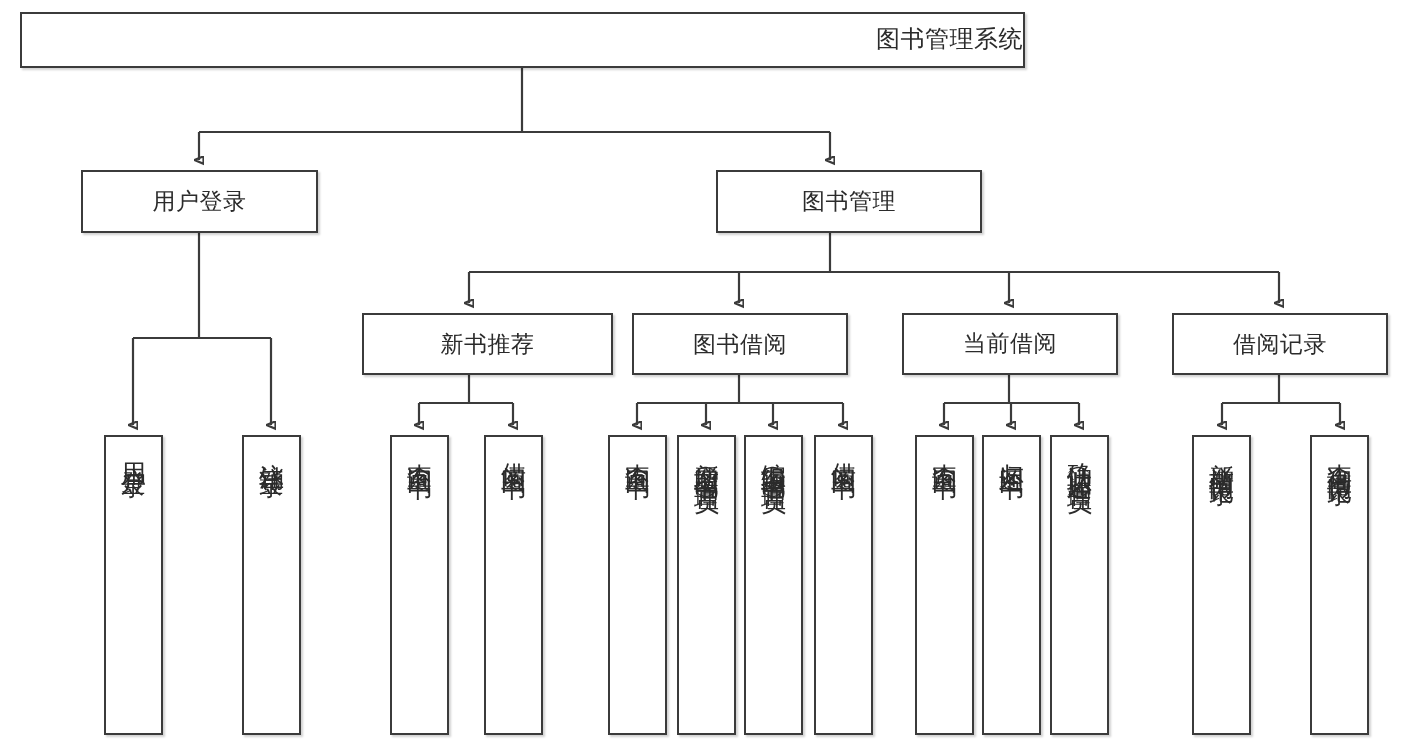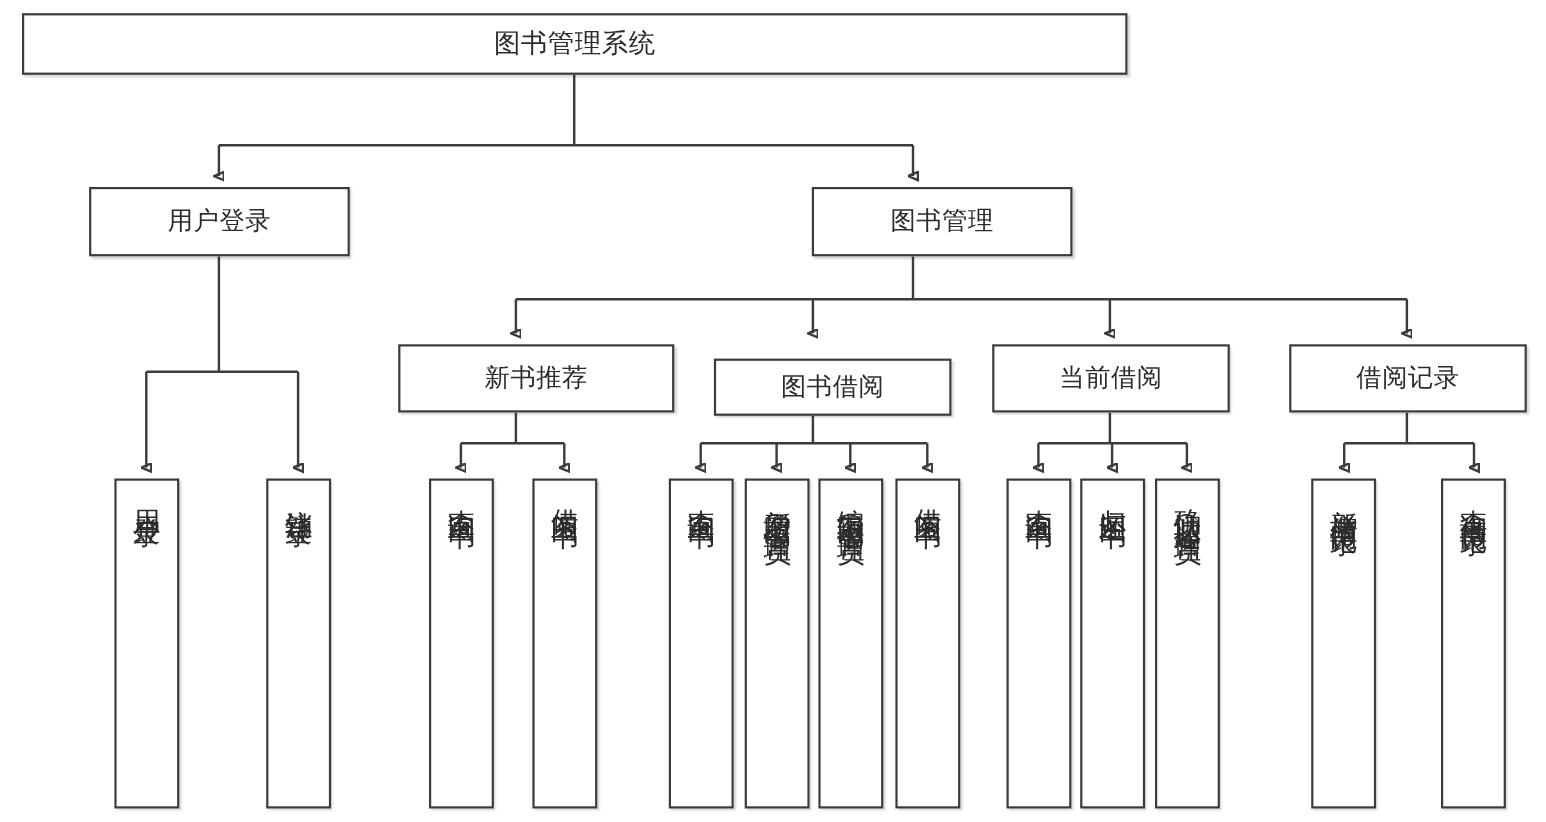--- a/index.html
+++ b/index.html
@@ -120,35 +120,35 @@
     <line x1="944" y1="403" x2="944" y2="425" marker-end="url(#arrow)"></line>
     <line x1="1011" y1="403" x2="1011" y2="425" marker-end="url(#arrow)"></line>
     <line x1="1079" y1="403" x2="1079" y2="425" marker-end="url(#arrow)"></line>
 
     <line x1="1279" y1="375" x2="1279" y2="403"></line>
     <line x1="1222" y1="403" x2="1340" y2="403"></line>
     <line x1="1222" y1="403" x2="1222" y2="425" marker-end="url(#arrow)"></line>
     <line x1="1340" y1="403" x2="1340" y2="425" marker-end="url(#arrow)"></line>
   </svg>
 
-  <div class="node horiz root" style="left:20px; top:12px; width:1005px; height:56px;">
+  <div class="node horiz root" style="left:20px; top:12px; width:1005px; height:56px;justify-content:flex-end;">
     <span class="label">图书管理系统</span>
   </div>
 
   <div class="node horiz" style="left:81px; top:170px; width:237px; height:63px;">
     <span class="label">用户登录</span>
   </div>
-  <div class="node horiz" style="left:738px; top:170px; width:237px; height:63px;">
+  <div class="node horiz" style="left:716px; top:170px; width:266px; height:63px;">
     <span class="label">图书管理</span>
   </div>
 
   <div class="node horiz" style="left:362px; top:313px; width:251px; height:62px;">
     <span class="label">新书推荐</span>
   </div>
-  <div class="node horiz" style="left:632px; top:326px; width:216px; height:52px;margin-left:17px;">
+  <div class="node horiz" style="left:632px; top:313px; width:216px; height:62px;">
     <span class="label">图书借阅</span>
   </div>
   <div class="node horiz" style="left:902px; top:313px; width:216px; height:62px;font-family:Liberation Serif, serif;">
     <span class="label">当前借阅</span>
   </div>
   <div class="node horiz" style="left:1172px; top:313px; width:216px; height:62px;">
     <span class="label">借阅记录</span>
   </div>
 
   <div class="node vert" style="left:104px; top:435px; width:59px; height:300px;">

